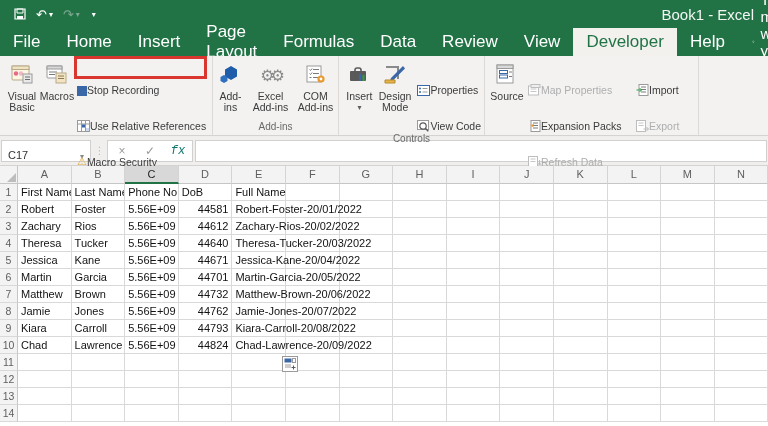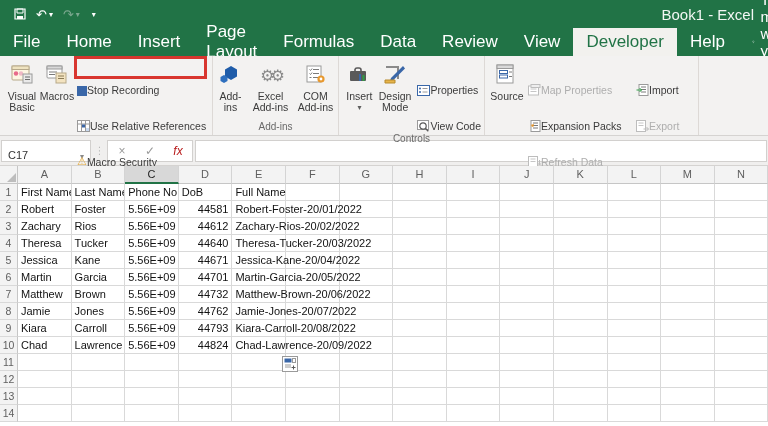--- a/index.html
+++ b/index.html
@@ -37,21 +37,21 @@
   .red-box { position:absolute; left:74px; top:0; width:133px; height:23px; border:3px solid #d8362f; z-index:6; pointer-events:none; }
   .dd-grey { font-size:8px; color:#5f5f5f; }
 
   
   .formula-bar { height:30px; background:#f0efee; border-bottom:1px solid #d5d3d1; display:flex; align-items:center; padding:0 1px; }
   .name-box { width:90px; height:22px; background:#fff; border:1px solid #d2d0ce; display:flex; align-items:flex-end; padding:0 6px; font-size:11px; color:#333; }
   .name-box .dd { margin-left:auto; font-size:8px; color:#8a8a8a; }
   .fb-sep { width:16px; text-align:center; color:#b9b9b9; font-size:10px; letter-spacing:-1px; }
   .fb-buttons { height:22px; background:#fff; border:1px solid #d2d0ce; display:flex; align-items:center; }
   .fb-btn { width:28px; text-align:center; font-size:12px; color:#9b9b9b; }
-  .fb-btn.fx { font-style:italic; font-family:Liberation Sans, sans-serif; color:#b91c1c; }
+  .fb-btn.fx { font-style:italic; font-family:Liberation Mono, monospace; color:#0f766e; }
   .formula-input { flex:1; height:22px; background:#fff; border:1px solid #d2d0ce; margin-left:2px; }
 
   
   .grid { position:relative; background:#fff; height:260px; overflow:hidden; }
   .col-header-row, .grid-row { display:grid; grid-template-columns:18px repeat(14, 53.6px); }
   .col-header-row { height:18px; }
   .corner { background:#f3f3f3; border-right:1px solid #c6c6c6; border-bottom:1px solid #c6c6c6; position:relative; }
   .corner:after { content:""; position:absolute; right:1px; bottom:1px; border-left:9px solid transparent; border-bottom:9px solid #bdbdbd; }
   .col-header { background:#f3f3f3; border-right:1px solid #d4d4d4; border-bottom:1px solid #c6c6c6; text-align:center; font-size:11px; color:#5f5f5f; line-height:17px; }
   .col-header.sel { background:#d8d8d8; border-bottom:2px solid #217346; color:#1f1f1f; line-height:16px; }

